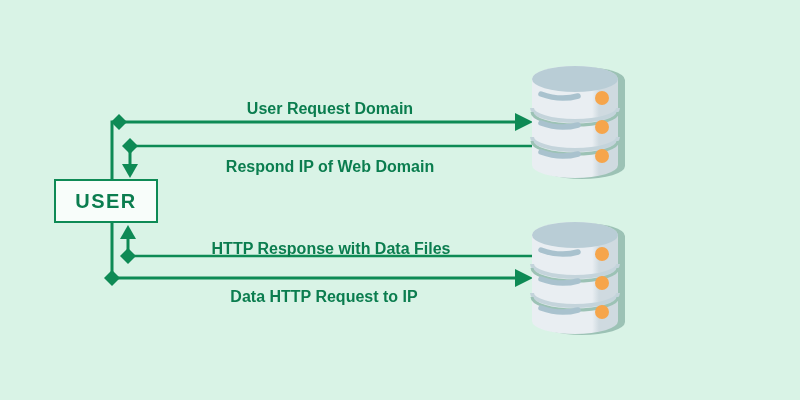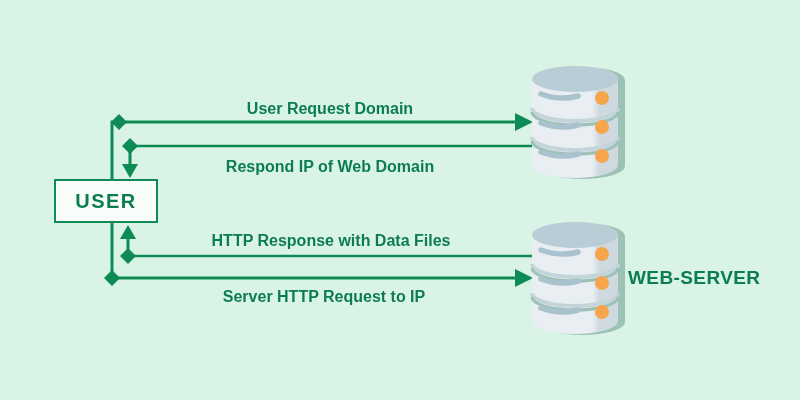--- a/index.html
+++ b/index.html
@@ -67,22 +67,22 @@
       <polygon class="c-fill" points="112,270 120,278 112,286 104,278"></polygon>
     </g>
   </svg>
 
   <div class="user-box">
     <span>USER</span>
   </div>
 
   <div class="flow-label" style="left:330px; top:100px">User Request Domain</div>
   <div class="flow-label" style="left:330px; top:158px">Respond IP of Web Domain</div>
-  <div class="flow-label" style="left:331px; top:232px">HTTP Response with Data Files</div>
-  <div class="flow-label" style="left:324px; top:288px">Server HTTP Request to IP</div>
+  <div class="flow-label" style="left:331px; top:240px">HTTP Response with Data Files</div>
+  <div class="flow-label" style="left:324px; top:288px">Data HTTP Request to IP</div>
 
   <svg class="server-icon" style="left:528px; top:62px" viewBox="0 0 100 120" aria-hidden="true">
     <defs>
       <linearGradient id="cyl-g-dns" x1="0" y1="0" x2="1" y2="0">
         <stop offset="0" stop-color="#e9eef2"></stop>
         <stop offset="0.70" stop-color="#e9eef2"></stop>
         <stop offset="0.78" stop-color="#cfdae0"></stop>
         <stop offset="1" stop-color="#cfdae0"></stop>
       </linearGradient>
     </defs>
@@ -117,15 +117,14 @@
     <path d="M4,50 A43,13 0 0 0 90,50" stroke="#9cc2b5" stroke-width="3" fill="none"></path>
     <path d="M4,75 A43,13 0 0 0 90,75" stroke="#c4d4db" stroke-width="4" fill="none"></path>
     <path d="M4,79 A43,13 0 0 0 90,79" stroke="#9cc2b5" stroke-width="3" fill="none"></path>
     <path d="M13,32 q19,7 37,2" stroke="#a9c2ce" stroke-width="5.5" stroke-linecap="round" fill="none"></path>
     <path d="M13,61 q19,7 37,2" stroke="#a9c2ce" stroke-width="5.5" stroke-linecap="round" fill="none"></path>
     <path d="M13,90 q19,7 37,2" stroke="#a9c2ce" stroke-width="5.5" stroke-linecap="round" fill="none"></path>
     <circle cx="74" cy="36" r="7" fill="#f6a54b"></circle>
     <circle cx="74" cy="65" r="7" fill="#f6a54b"></circle>
     <circle cx="74" cy="94" r="7" fill="#f6a54b"></circle>
   </svg>
-  <div class="server-label" style="left:628px; top:267px">WEB-SERVER</div>
 
 </div>
 
 </body></html>

